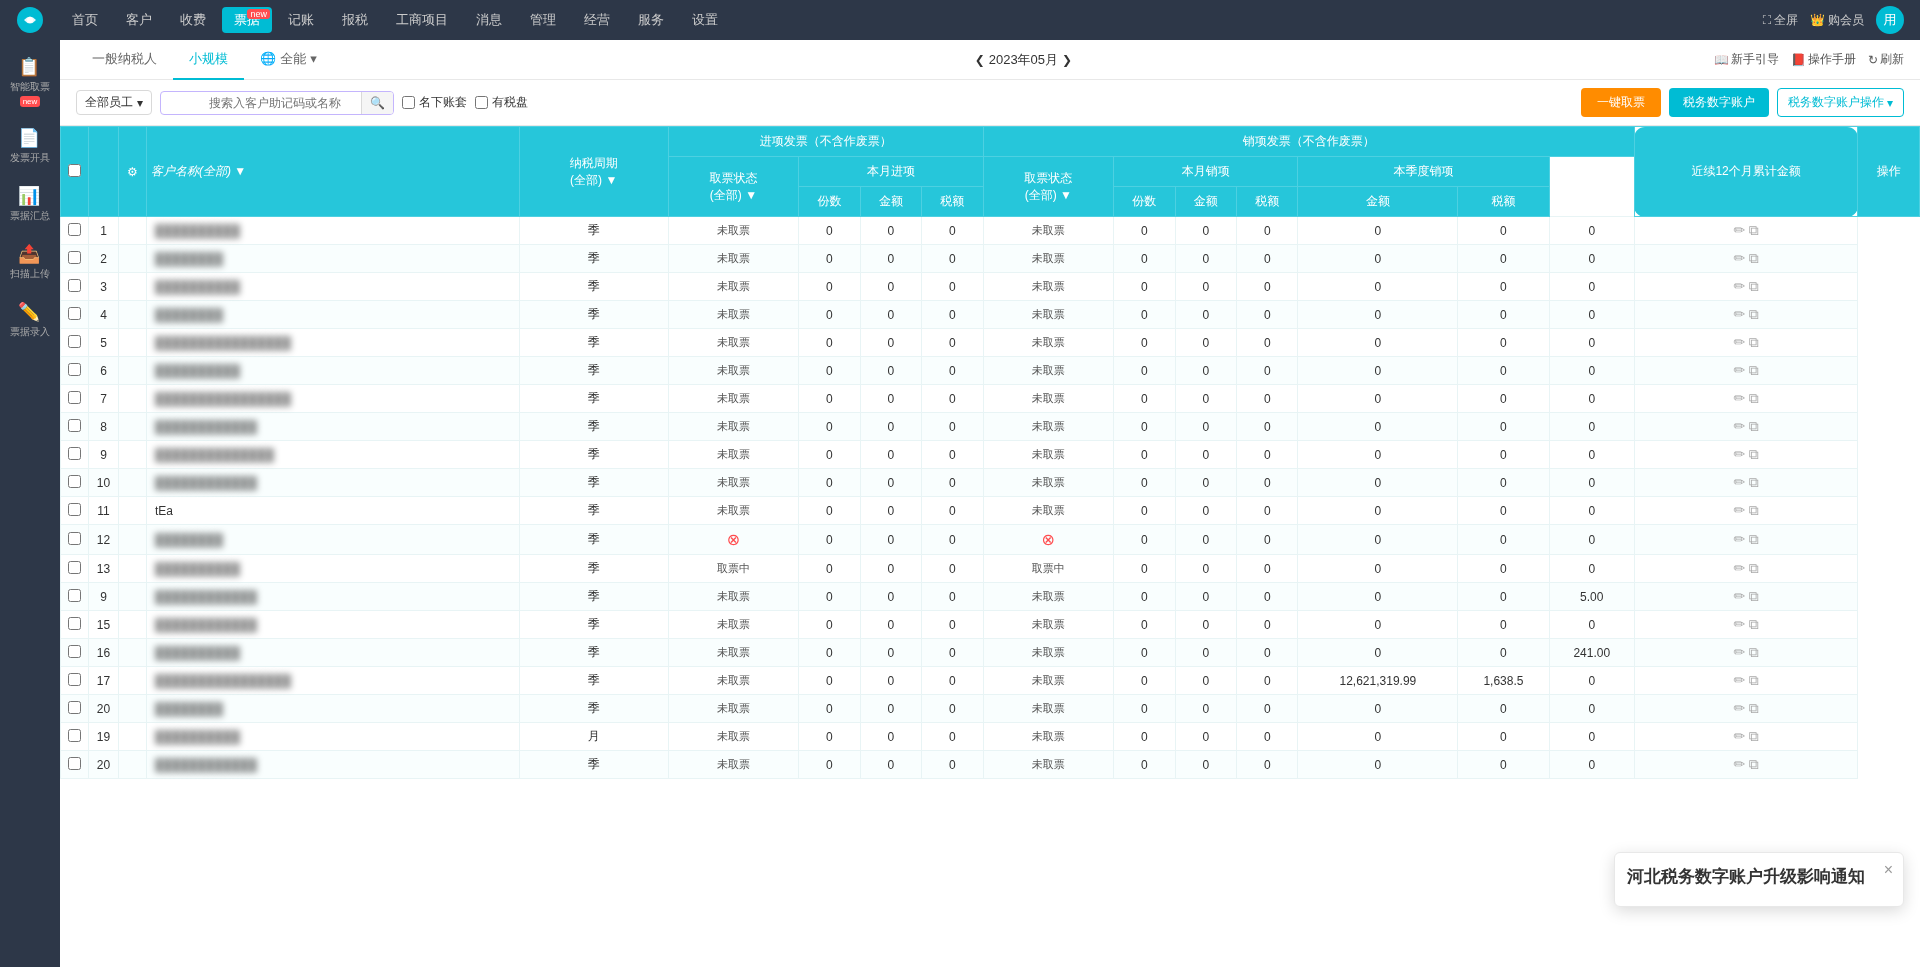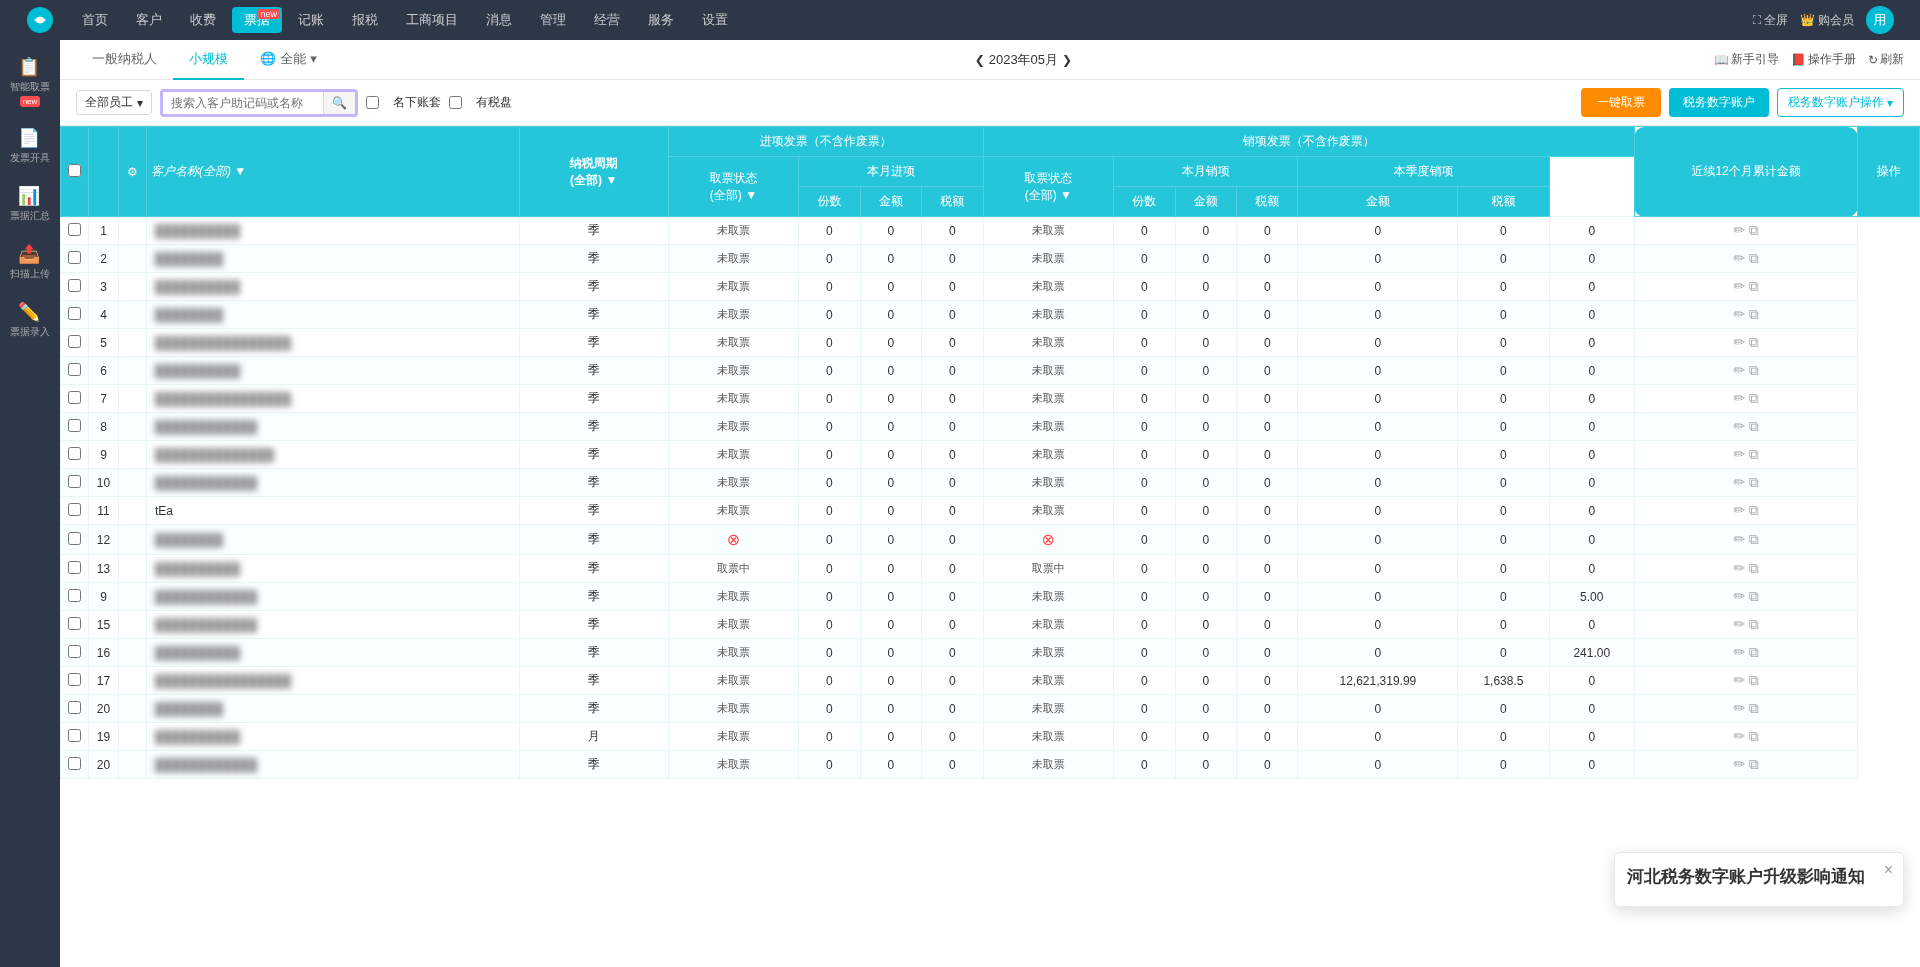--- a/index.html
+++ b/index.html
@@ -1,19 +1,19 @@
 <!DOCTYPE html>
 <html><head>
   <meta charset="utf-8">
   <style>
     * { margin: 0; padding: 0; box-sizing: border-box; }
     body { font-family: 'Microsoft YaHei', sans-serif; font-size: 12px; background: #f0f2f5; color: #333; width: 1920px; min-height: 967px; overflow-x: hidden; }
 
     
-    .top-nav { background: #2d3748; height: 40px; display: flex; align-items: center; padding: 0 26px; gap: 4px; }
+    .top-nav { background: #2d3748; height: 40px; display: flex; align-items: center; padding: 0 16px; gap: 4px; }
     .top-nav .logo { width: 28px; height: 28px; margin-right: 12px; }
     .top-nav .logo svg { width: 28px; height: 28px; }
     .nav-item { color: #ccc; padding: 4px 12px; cursor: pointer; font-size: 13px; border-radius: 4px; position: relative; white-space: nowrap; }
     .nav-item.active { background: #00bcd4; color: #fff; }
     .nav-item .new-badge { position: absolute; top: 2px; right: 2px; background: #ff4d4f; color: #fff; font-size: 9px; padding: 0 3px; border-radius: 3px; }
     .nav-right { margin-left: auto; display: flex; align-items: center; gap: 12px; color: #ccc; font-size: 12px; }
     .nav-right span { cursor: pointer; display: flex; align-items: center; gap: 3px; }
     .nav-right .avatar { width: 28px; height: 28px; border-radius: 50%; background: #00bcd4; display: flex; align-items: center; justify-content: center; color: #fff; font-size: 13px; cursor: pointer; }
 
     
@@ -30,24 +30,24 @@
     
     .sub-tabs { background: #fff; padding: 0 16px; display: flex; align-items: center; border-bottom: 1px solid #e8e8e8; height: 40px; gap: 0; }
     .sub-tab { padding: 0 16px; height: 40px; display: flex; align-items: center; cursor: pointer; font-size: 13px; color: #666; border-bottom: 2px solid transparent; }
     .sub-tab.active { color: #00bcd4; border-bottom: 2px solid #00bcd4; font-weight: 500; }
     .sub-tab-right { margin-left: auto; display: flex; align-items: center; gap: 12px; font-size: 12px; color: #555; }
     .sub-tab-right span { cursor: pointer; }
 
     
     .toolbar { background: #fff; padding: 8px 16px; display: flex; align-items: center; gap: 8px; border-bottom: 1px solid #e8e8e8; }
     .filter-select { display: flex; align-items: center; border: 1px solid #d9d9d9; border-radius: 4px; padding: 3px 8px; background: #fff; font-size: 12px; gap: 4px; cursor: pointer; }
-    .search-input-wrap { display: flex; align-items: flex-end; border: 3px solid #c4b5fd; border-radius: 4px; overflow: hidden; }
+    .search-input-wrap { display: flex; align-items: flex-end; border: 1px solid #c4b5fd; border-radius: 4px; overflow: hidden; padding-left: 40px; }
     .search-input-wrap input { border: none; outline: none; padding: 4px 8px; font-size: 12px; width: 160px; }
     .search-input-wrap .search-btn { background: #f5f5f5; border-left: 1px solid #d9d9d9; padding: 4px 8px; cursor: pointer; }
-    .checkbox-filter { display: flex; align-items: center; gap: 14px; cursor: pointer; font-size: 12px; }
+    .checkbox-filter { display: flex; align-items: center; gap: 4px; cursor: pointer; font-size: 12px; }
     .btn-primary { background: #ff8c00; color: #fff; border: none; border-radius: 4px; padding: 6px 16px; font-size: 12px; cursor: pointer; font-weight: 500; }
     .btn-teal { background: #00bcd4; color: #fff; border: none; border-radius: 4px; padding: 6px 14px; font-size: 12px; cursor: pointer; }
     .btn-teal-outline { background: #fff; color: #00bcd4; border: 1px solid #00bcd4; border-radius: 4px; padding: 5px 10px; font-size: 12px; cursor: pointer; display: flex; align-items: center; gap: 3px; }
 
     
     .table-wrap { flex: 1; overflow: auto; background: #fff; margin: 0; }
     table { width: 100%; border-collapse: collapse; font-size: 12px; }
     thead tr th { background: #26c6da; color: #fff; text-align: center; padding: 6px 4px; font-weight: 500; border: 1px solid #4dd0e1; white-space: nowrap; position: sticky; top: 0; z-index: 10; }
     tbody tr td { text-align: center; padding: 5px 4px; border: 1px solid #e8f4f5; color: #333; white-space: nowrap; }
     tbody tr:nth-child(even) { background: #f9fefe; }
@@ -188,21 +188,21 @@
     </div>
 
     <div class="table-wrap">
       <table>
         <thead>
           <tr>
             <th rowspan="3" class="col-check"><input type="checkbox" style=""></th>
             <th rowspan="3" class="col-idx"></th>
             <th rowspan="3" class="col-setting">⚙</th>
             <th rowspan="3" style="min-width:200px;text-align:left;font-style:italic;">客户名称(全部) ▼</th>
-            <th rowspan="3" style="min-width:80px;font-weight:bold;">纳税周期<br>(全部) ▼</th>
+            <th rowspan="3" style="min-width:80px;">纳税周期<br>(全部) ▼</th>
             <th colspan="4">进项发票（不含作废票）</th>
             <th colspan="7">销项发票（不含作废票）</th>
             <th rowspan="3" style="min-width:120px;border-radius:11px;">近续12个月累计金额</th>
             <th rowspan="3">操作</th>
           </tr>
           <tr>
             <th rowspan="2" style="min-width:70px;">取票状态<br>(全部) ▼</th>
             <th colspan="3">本月进项</th>
             <th rowspan="2" style="min-width:70px;">取票状态<br>(全部) ▼</th>
             <th colspan="3">本月销项</th>

